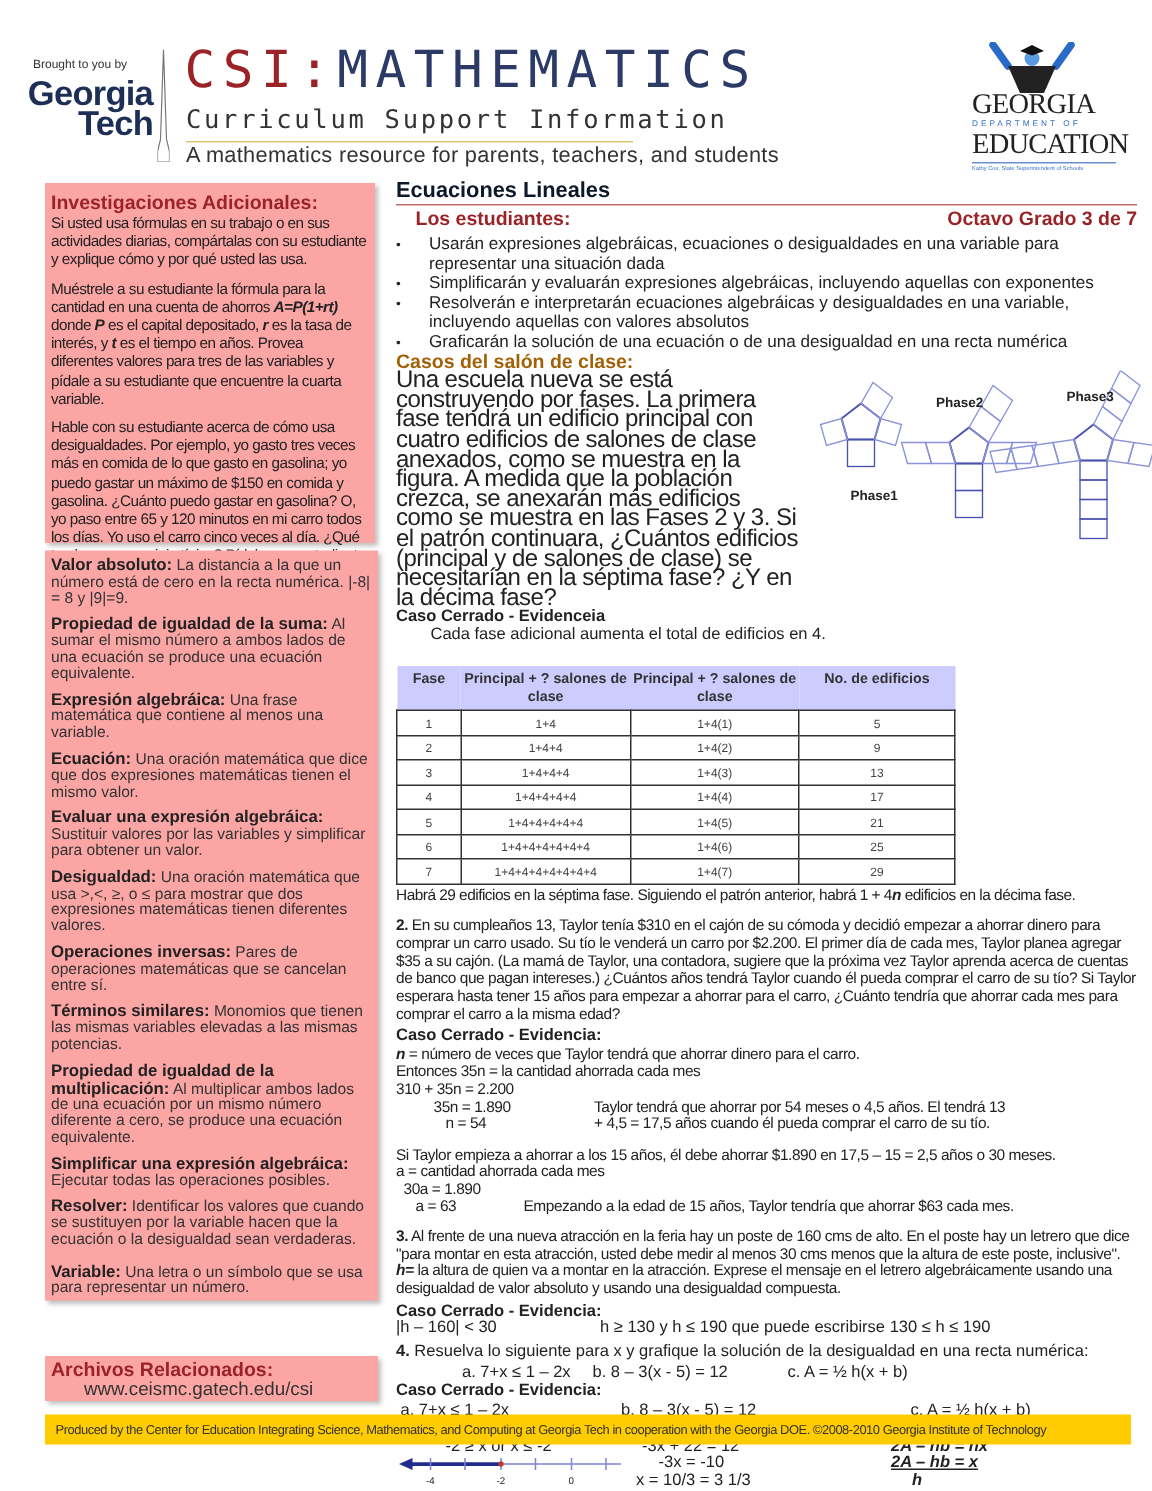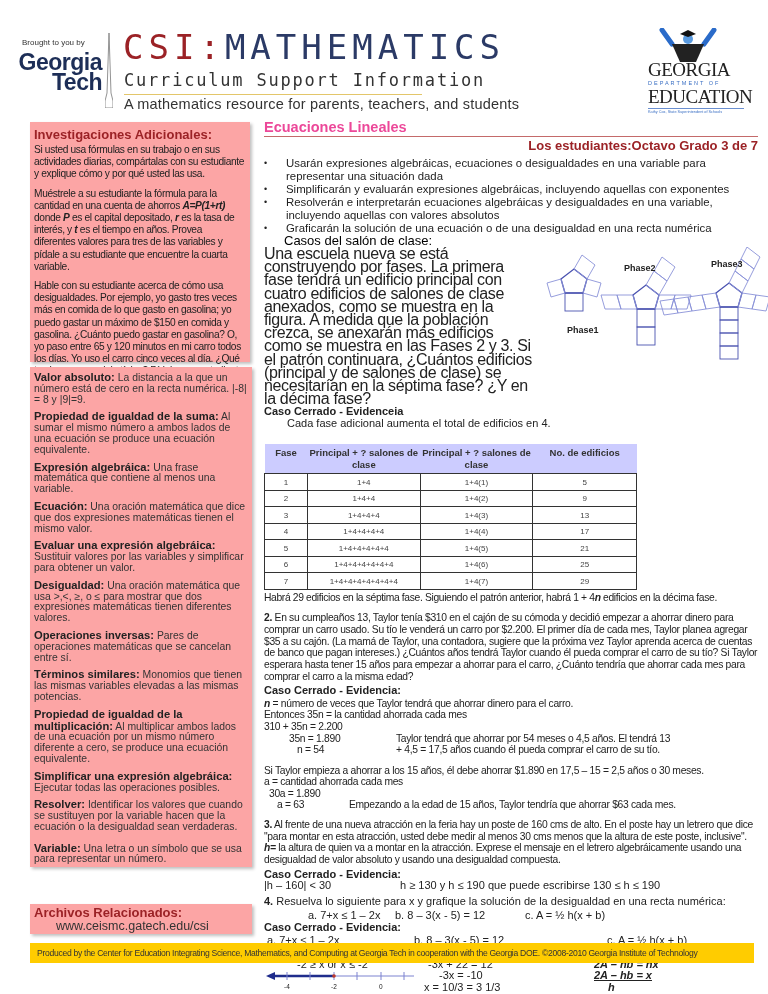--- a/index.html
+++ b/index.html
@@ -26,27 +26,27 @@
   
   .side-box { position: absolute; left: 30px; background: #fca5a5; box-shadow: 2px 2px 3px rgba(0,0,0,0.25); padding: 5px 5px 4px 4px; }
   .side-h { color: #9b2226; font-weight: bold; font-size: 13px; margin-bottom: 2px; }
   .inv p { font-size: 10.2px; line-height: 12.2px; color: #222; letter-spacing: -0.35px; margin-bottom: 7px; }
   .term p { font-size: 10.4px; line-height: 10.8px; color: #333; margin-bottom: 6px; }
   .term b { color: #222; font-size: 11.2px; }
   .arch .url { font-size: 12.5px; color: #333; padding-left: 22px; }
 
   
   .main { position: absolute; left: 264px; top: 119px; width: 494px; }
-  .main-title { font-weight: bold; font-size: 14.5px; color: #ec4899; }
+  .main-title { font-weight: bold; font-size: 14.5px; color: #0f172a; }
   .title-rule { height: 1px; background: #c46a6a; margin: 1px 0 1px 0; }
-  .row-head { display: flex; justify-content: flex-end; color: #9b2226; font-weight: bold; font-size: 13px; padding-left: 13px; }
+  .row-head { display: flex; justify-content: space-between; color: #9b2226; font-weight: bold; font-size: 13px; padding-left: 13px; }
   ul.bullets { list-style: none; margin-top: 4px; }
   ul.bullets li { position: relative; padding-left: 22px; font-size: 11.4px; line-height: 13px; color: #222; }
   ul.bullets li::before { content: "\2022"; position: absolute; left: 0; top: 0; font-size: 9px; }
-  .casos-h { color: #000000; font-weight: normal; font-size: 13px; line-height: 12px; margin-left: 20px; }
+  .casos-h { color: #a16207; font-weight: bold; font-size: 13px; line-height: 12px; }
   .casos-intro { width: 270px; font-size: 16px; line-height: 13.2px; color: #222; letter-spacing: -0.35px; }
   .bold-line { font-weight: bold; font-size: 11px; color: #222; }
   .plain-line { font-size: 11px; color: #222; margin-left: 23px; }
 
   .figure { position: absolute; left: 275px; top: 128px; width: 232px; height: 115px; }
   .ph-label { position: absolute; font-weight: bold; font-size: 9px; color: #222; }
 
   table.fases { border-collapse: collapse; width: 373px; margin-top: 15px; }
   table.fases th { background: #ccccff; font-size: 9.5px; color: #333; font-weight: bold; padding: 3px 2px; line-height: 11.5px; vertical-align: top; }
   table.fases td { border: 1px solid #333; font-size: 8px; color: #444; text-align: center; height: 16.5px; }

